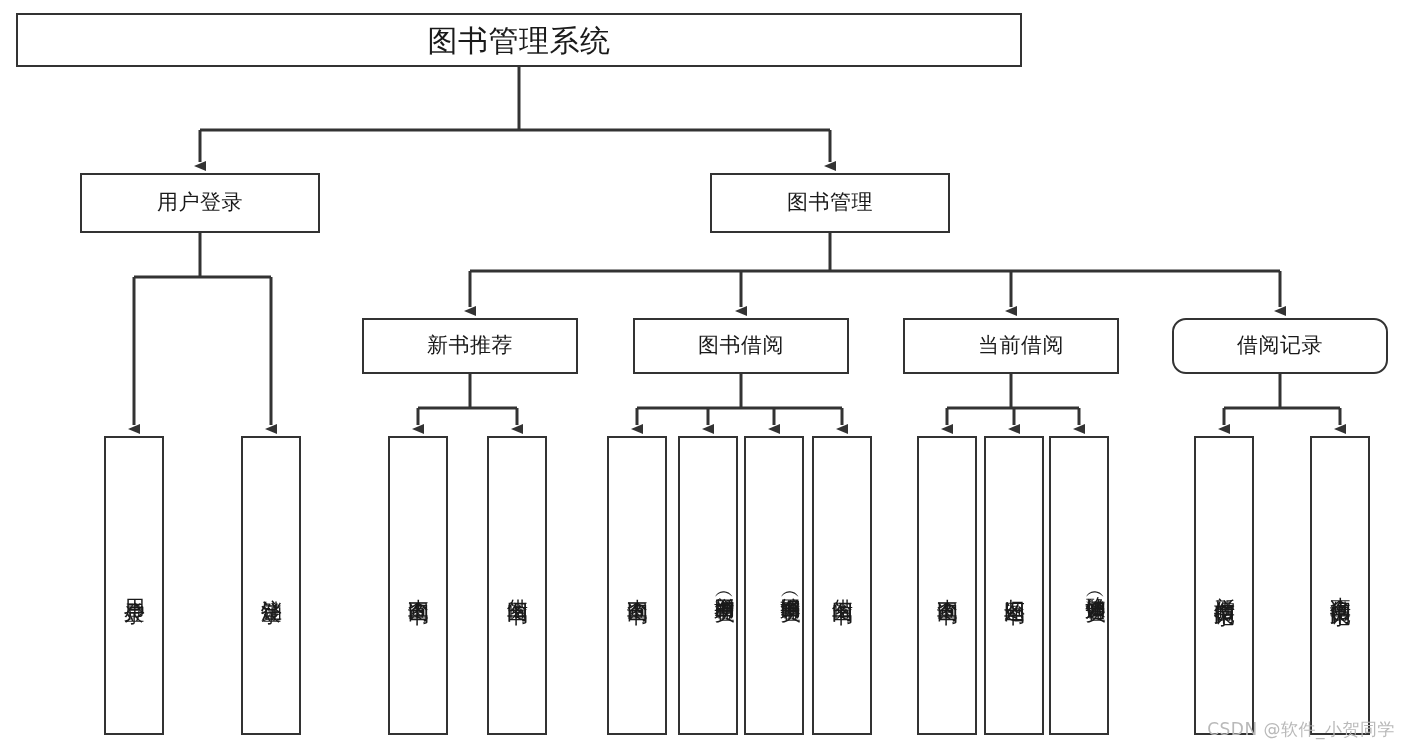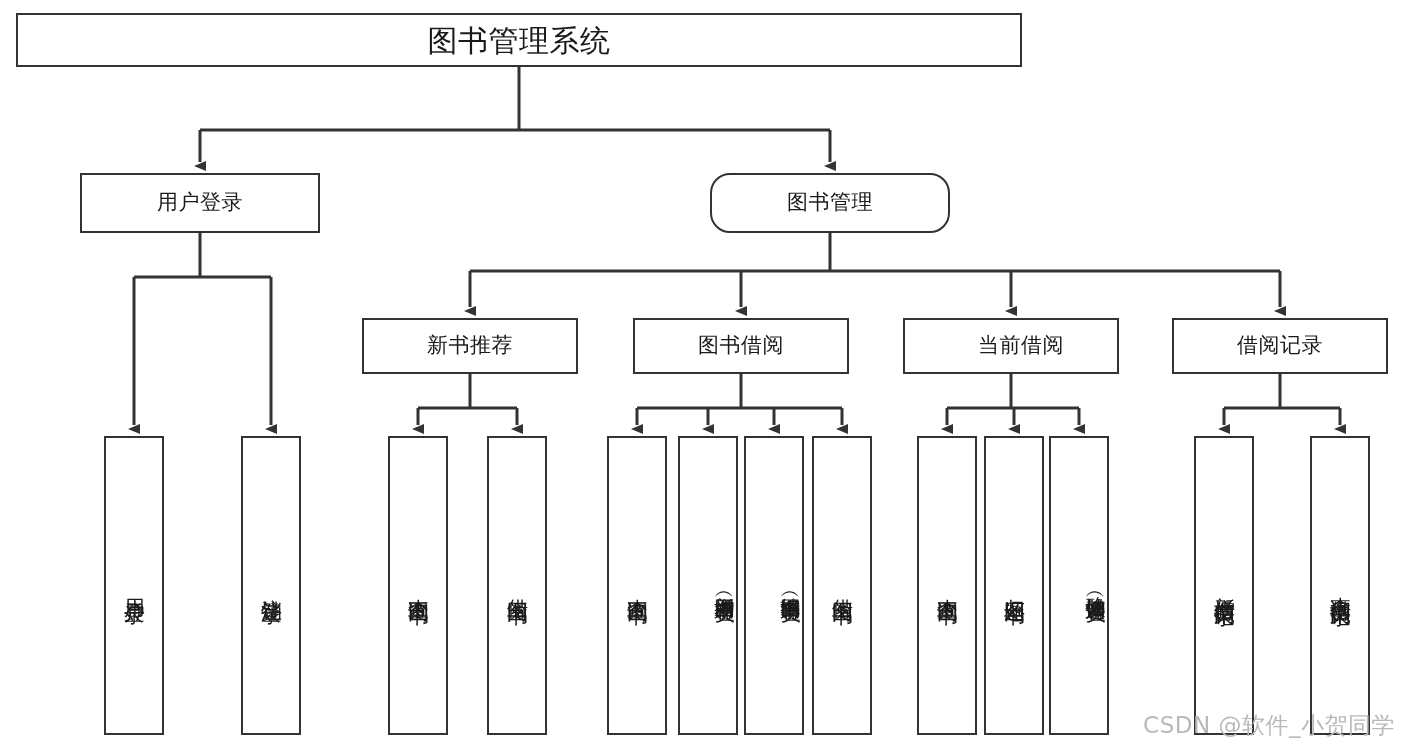--- a/index.html
+++ b/index.html
@@ -58,21 +58,21 @@
   }
   .node.v.long {
     align-items: flex-start;
     font-size: 20px;
     letter-spacing: 1px;
   }
   #watermark {
     position: absolute;
     right: 10px;
     bottom: 6px;
-    font-size: 23px;
+    font-size: 17px;
     color: #b9b9b9;
     letter-spacing: 0.5px;
     z-index: 5;
     white-space: nowrap;
     font-family: "DejaVu Sans", "Liberation Sans", sans-serif;
   }
 </style>
 </head>
 <body>
 
@@ -125,26 +125,26 @@
       <path d="M1280,374 L1280,408"></path>
       <path d="M1224,408 L1340,408"></path>
       <path d="M1224,408 L1224,425" marker-end="url(#arrow)"></path>
       <path d="M1340,408 L1340,425" marker-end="url(#arrow)"></path>
     </g>
   </svg>
 
   <div class="node h root" style="left:16px; top:13px; width:1006px; height:54px;">图书管理系统</div>
 
   <div class="node h" style="left:80px; top:173px; width:240px; height:60px;">用户登录</div>
-  <div class="node h" style="left:710px; top:173px; width:240px; height:60px;border-radius:20px;">图书管理</div>
+  <div class="node h" style="left:710px; top:173px; width:240px; height:60px;">图书管理</div>
 
   <div class="node h" style="left:362px; top:318px; width:216px; height:56px;">新书推荐</div>
   <div class="node h" style="left:633px; top:318px; width:216px; height:56px;">图书借阅</div>
   <div class="node h" style="left:903px; top:318px; width:216px; height:56px;padding-left:20px;">当前借阅</div>
-  <div class="node h" style="left:1172px; top:318px; width:216px; height:56px;">借阅记录</div>
+  <div class="node h" style="left:1172px; top:318px; width:216px; height:56px;border-radius:14px;">借阅记录</div>
 
   <div class="node v" style="left:104px; top:436px; width:60px; height:299px; align-items:center;">用户登录</div>
   <div class="node v" style="left:241px; top:436px; width:60px; height:299px; align-items:center;">注销登录</div>
   <div class="node v" style="left:388px; top:436px; width:60px; height:299px; align-items:center;">查询图书</div>
   <div class="node v" style="left:487px; top:436px; width:60px; height:299px; align-items:center;">借阅图书</div>
   <div class="node v" style="left:607px; top:436px; width:60px; height:299px; align-items:center;">查询图书</div>
   <div class="node v long" style="left:678px; top:436px; width:60px; height:299px;">新增图书（管理员）</div>
   <div class="node v long" style="left:744px; top:436px; width:60px; height:299px;">编辑图书（管理员）</div>
   <div class="node v" style="left:812px; top:436px; width:60px; height:299px; align-items:center;">借阅图书</div>
   <div class="node v" style="left:917px; top:436px; width:60px; height:299px; align-items:center;">查询图书</div>

